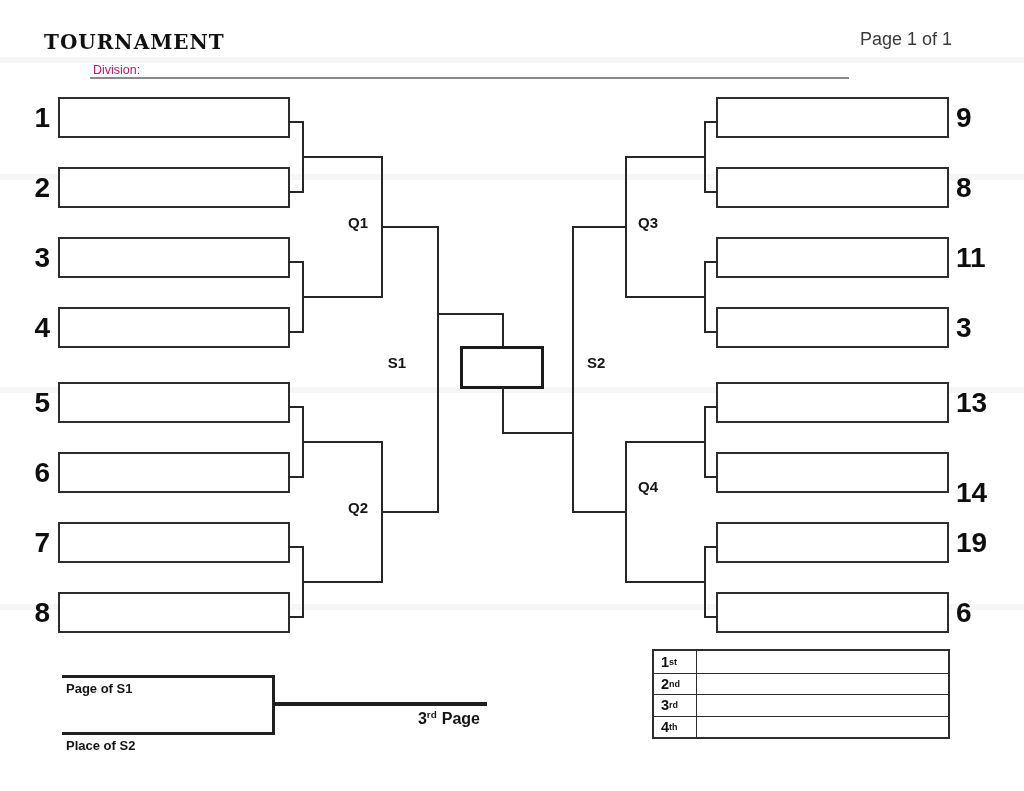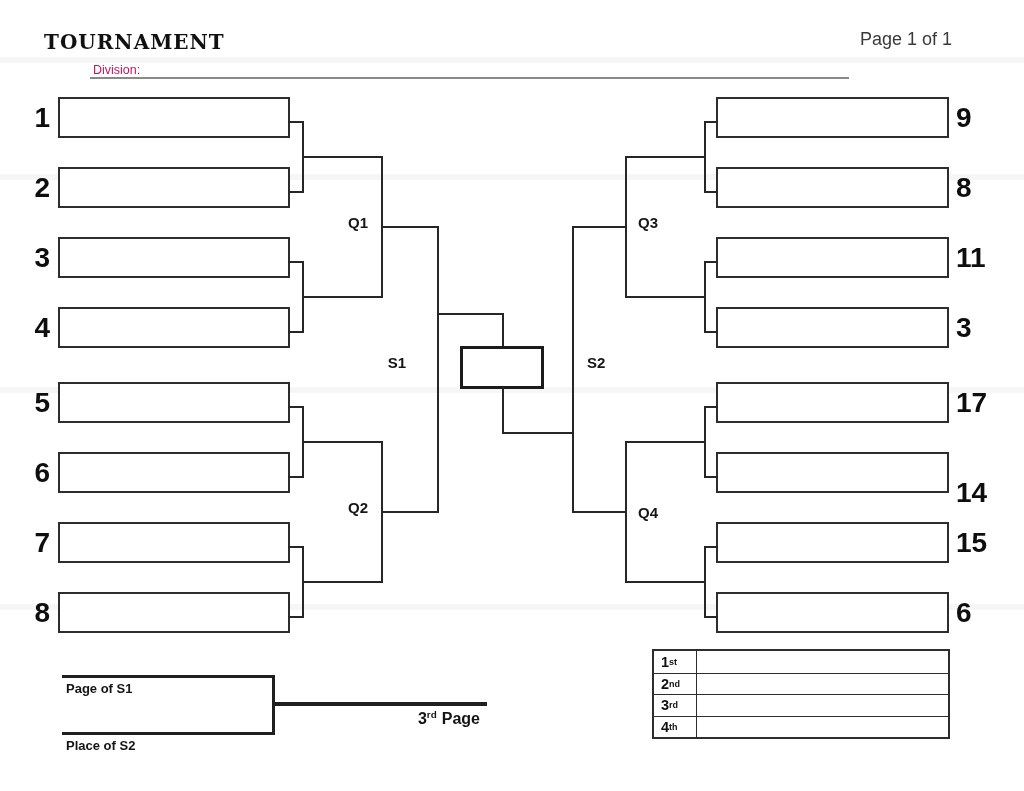--- a/index.html
+++ b/index.html
@@ -88,23 +88,23 @@
   <div class="slot right" style="left:716px;top:307px"></div>
   <div class="slot right" style="left:716px;top:382px"></div>
   <div class="slot right" style="left:716px;top:452px"></div>
   <div class="slot right" style="left:716px;top:522px"></div>
   <div class="slot right" style="left:716px;top:592px"></div>
 
   <div class="seed rightcol" style="top:101px">9</div>
   <div class="seed rightcol" style="top:171px">8</div>
   <div class="seed rightcol" style="top:241px">11</div>
   <div class="seed rightcol" style="top:311px">3</div>
-  <div class="seed rightcol" style="top:386px">17</div>
+  <div class="seed rightcol" style="top:386px">13</div>
   <div class="seed rightcol" style="top:476px">14</div>
-  <div class="seed rightcol" style="top:526px">15</div>
+  <div class="seed rightcol" style="top:526px">19</div>
   <div class="seed rightcol" style="top:596px">6</div>
 
   <i class="hl" style="left:288px;top:121px;width:16px"></i>
   <i class="hl" style="left:288px;top:191px;width:16px"></i>
   <i class="vl" style="left:302px;top:121px;height:72px"></i>
   <i class="hl" style="left:302px;top:156px;width:81px"></i>
 
   <i class="hl" style="left:288px;top:261px;width:16px"></i>
   <i class="hl" style="left:288px;top:331px;width:16px"></i>
   <i class="vl" style="left:302px;top:261px;height:72px"></i>
@@ -156,21 +156,21 @@
   <i class="hl" style="left:704px;top:476px;width:14px"></i>
 
   <i class="hl" style="left:625px;top:581px;width:81px"></i>
   <i class="vl" style="left:704px;top:546px;height:72px"></i>
   <i class="hl" style="left:704px;top:546px;width:14px"></i>
   <i class="hl" style="left:704px;top:616px;width:14px"></i>
 
   <div class="roundlabel ra" style="left:326px;top:214px">Q1</div>
   <div class="roundlabel ra" style="left:326px;top:499px">Q2</div>
   <div class="roundlabel" style="left:638px;top:214px">Q3</div>
-  <div class="roundlabel" style="left:638px;top:504px">Q4</div>
+  <div class="roundlabel" style="left:638px;top:478px">Q4</div>
   <div class="roundlabel ra" style="left:376px;top:354px;width:30px">S1</div>
   <div class="roundlabel" style="left:587px;top:354px">S2</div>
 
   <i class="hl thick" style="left:62px;top:675px;width:213px;height:3px"></i>
   <i class="hl thick" style="left:62px;top:732px;width:213px;height:3px"></i>
   <i class="vl thick" style="left:272px;top:675px;height:60px;width:3px"></i>
   <i class="hl thick" style="left:272px;top:702px;width:215px;height:4px"></i>
   <div class="loser-label" style="left:66px;top:681px">Page of S1</div>
   <div class="loser-label" style="left:66px;top:738px">Place of S2</div>
   <div class="place-label"><span>3</span><sup>rd</sup><span style="margin-left:5px">Page</span></div>

